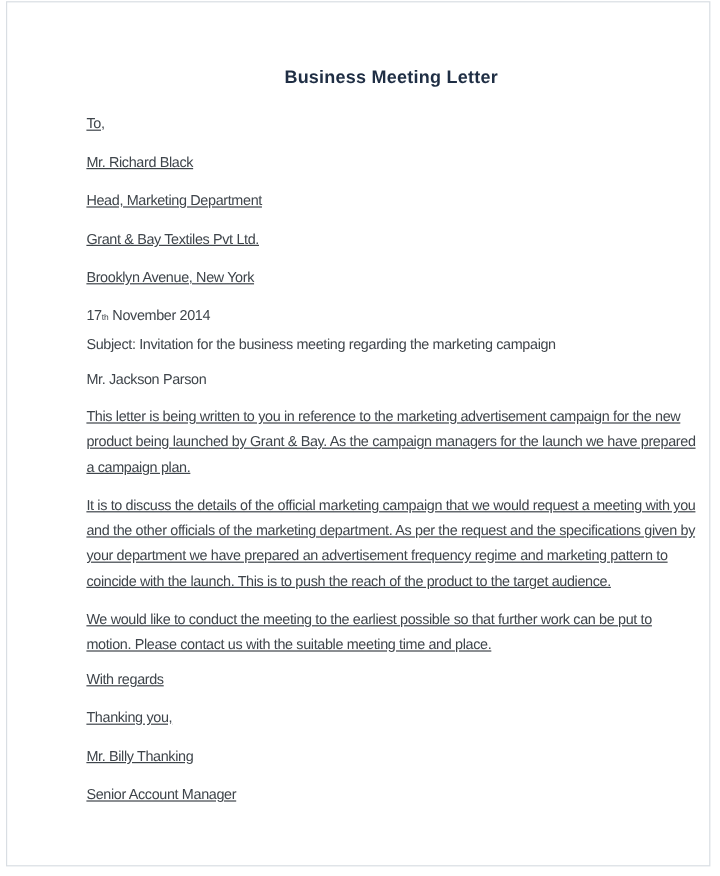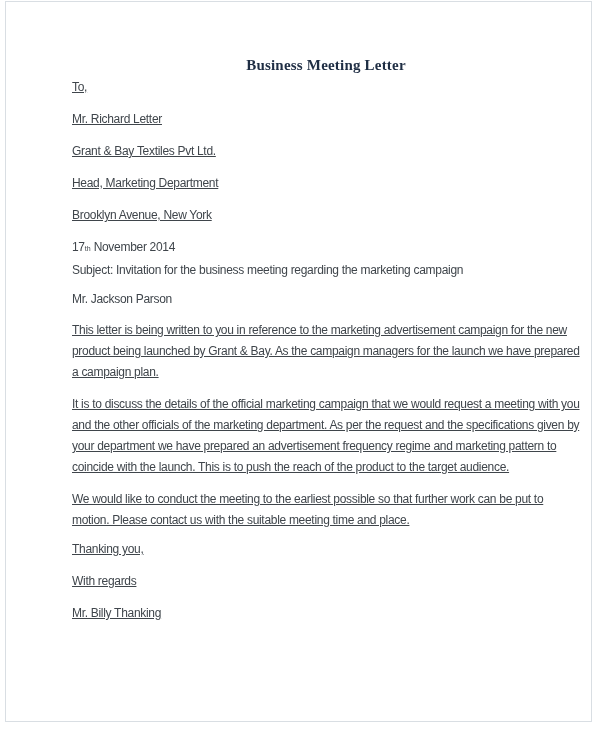--- a/index.html
+++ b/index.html
@@ -25,27 +25,27 @@
   }
   .letter {
     position: relative;
     padding: 56px 0 0 72px;
     width: 508px;
     color: #3f454b;
     font-size: 12px;
     letter-spacing: -0.3px;
   }
   .letter-title {
-    font-family: Liberation Serif, serif;
+    font-family: Liberation Sans, sans-serif;
     font-weight: bold;
     font-size: 15px;
     color: #1f2e44;
     text-align: center;
     letter-spacing: 0.2px;
-    margin: 0 0 6px 0;
+    margin: 0 0 22px 0;
     line-height: 18px;
   }
   .line {
     margin: 0 0 18px 0;
     line-height: 14px;
     text-decoration: underline;
   }
   .date-line {
     margin: 0 0 7px 0;
     line-height: 14px;
@@ -72,41 +72,42 @@
 <body>
 
 <div class="page-frame"></div>
 
 <div class="letter">
 
   <h1 class="letter-title">Business Meeting Letter</h1>
 
   <p class="line">To,</p>
 
-  <p class="line">Mr. Richard Letter</p>
+  <p class="line">Mr. Richard Black</p>
+
+  <p class="line">Head, Marketing Department</p>
 
   <p class="line">Grant &amp; Bay Textiles Pvt Ltd.</p>
-
-  <p class="line">Head, Marketing Department</p>
 
   <p class="line">Brooklyn Avenue, New York</p>
 
 
   <p class="date-line"><span>17</span><span class="ordinal">th</span><span> November 2014</span></p>
 
   <p class="subject-line">Subject: Invitation for the business meeting regarding the marketing campaign</p>
 
   <p class="greeting-line">Mr. Jackson Parson</p>
 
   <p class="para">This letter is being written to you in reference to the marketing advertisement campaign for the new product being launched by Grant &amp; Bay. As the campaign managers for the launch we have prepared a campaign plan.</p>
 
   <p class="para">It is to discuss the details of the official marketing campaign that we would request a meeting with you and the other officials of the marketing department. As per the request and the specifications given by your department we have prepared an advertisement frequency regime and marketing pattern to coincide with the launch. This is to push the reach of the product to the target audience.</p>
 
   <p class="para">We would like to conduct the meeting to the earliest possible so that further work can be put to motion. Please contact us with the suitable meeting time and place.</p>
 
+  <p class="line">With regards</p>
+
   <p class="line">Thanking you,</p>
-
-  <p class="line">With regards</p>
 
   <p class="line">Mr. Billy Thanking</p>
 
+  <p class="line">Senior Account Manager</p>
 
 </div>
 
 </body></html>

